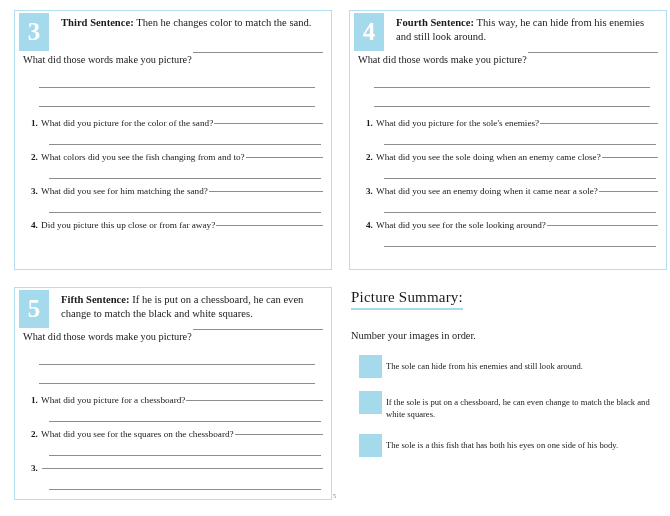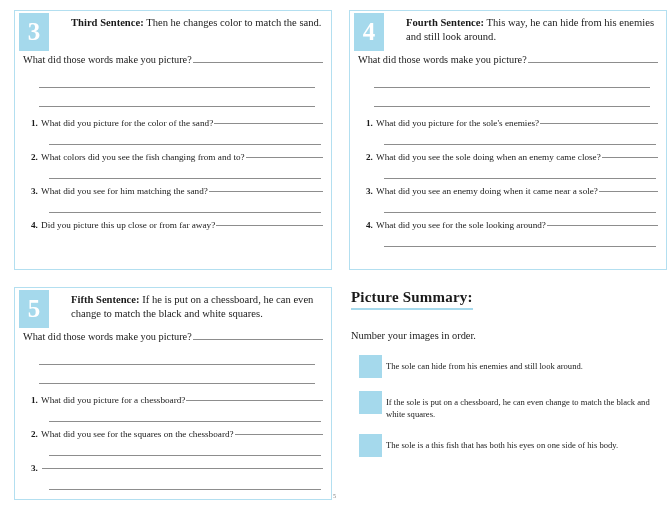--- a/index.html
+++ b/index.html
@@ -50,36 +50,36 @@
     font-family: "Liberation Serif", serif;
     font-weight: bold;
     font-size: 25px;
     line-height: 38px;
     text-align: center;
     margin-left: 4px;
     margin-top: 2px;
   }
   .sbox-title {
     flex: 1 1 auto;
-    padding: 5px 6px 0 22px;
+    padding: 5px 6px 0 12px;
     font-size: 10.6px;
     line-height: 1.28;
   }
   .sbox-title .lbl {
     font-weight: bold;
   }
   .sbox-title .txt {
     font-weight: normal;
   }
   .prompt-wrap {
     padding: 1px 8px 0 8px;
   }
   .prompt-row {
     display: flex;
-    align-items: flex-end;
+    align-items: flex-start;
     white-space: nowrap;
     font-size: 10.3px;
     padding-top: 2px;
   }
   .prompt-row .ptext {
     flex: 0 0 auto;
   }
   .rule {
     flex: 1 1 auto;
     border-bottom: 1px solid #8d8d8d;
@@ -118,21 +118,21 @@
     margin-left: 26px;
     margin-right: 2px;
   }
 
   
   .summary {
     padding: 0 2px;
   }
   .summary-title {
     font-size: 15px;
-    font-weight: bold;
+    font-weight: normal;
     letter-spacing: 0.2px;
     padding-bottom: 2px;
     display: inline-block;
     border-bottom: 2px solid #a5d9ec;
   }
   .summary-sub {
     font-size: 10.4px;
     margin-top: 20px;
   }
   .summary-items {

